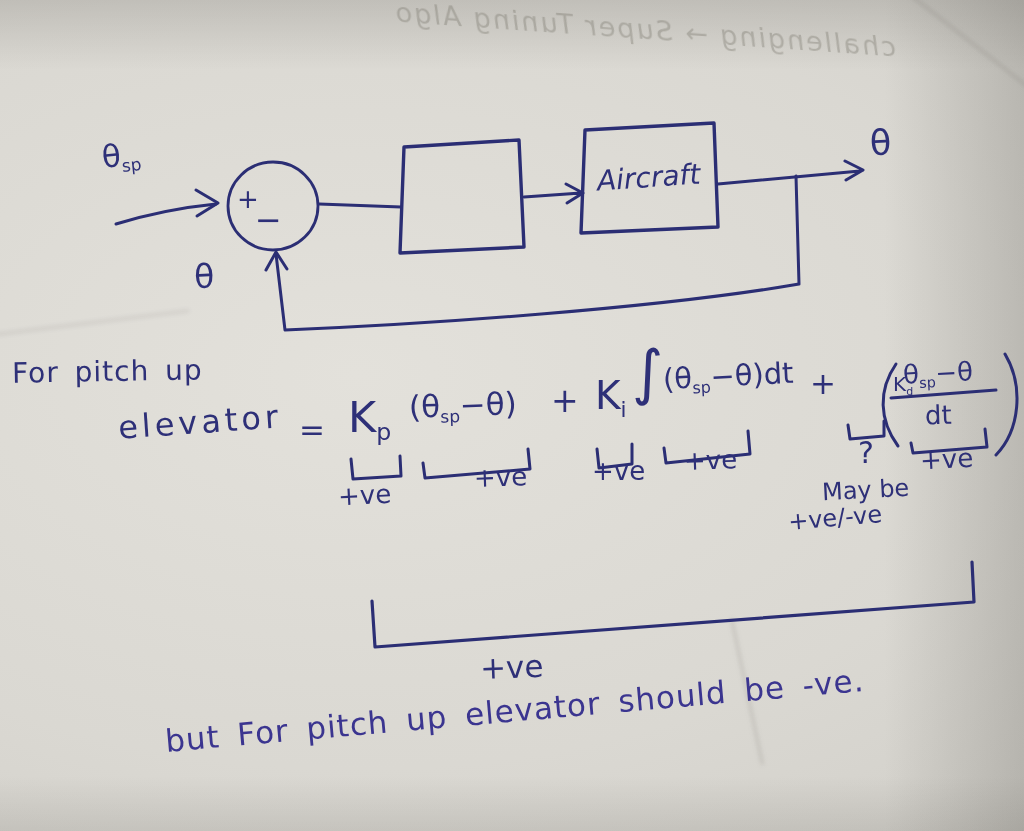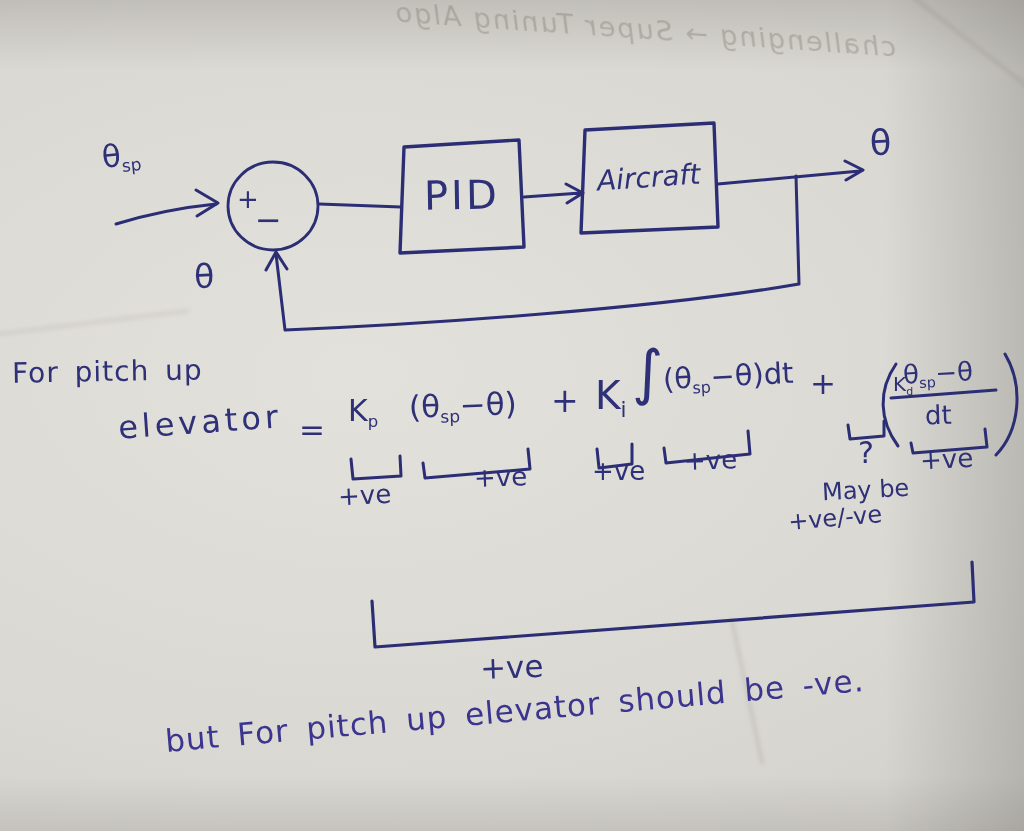--- a/index.html
+++ b/index.html
@@ -42,21 +42,21 @@
   [data-name="aircraft-label-box"]  { left:582px; top:126px; width:134px; height:104px;
       display:flex; align-items:center; justify-content:center; }
   [data-name="aircraft-label"]      { font-size:28px; font-style:italic; transform:rotate(-4deg); }
   [data-name="output-label"]        { left:870px; top:126px; font-size:35px; transform:rotate(-3deg); }
   [data-name="feedback-label"]      { left:194px; top:260px; font-size:33px; transform:rotate(-2deg); }
 
   
   [data-name="pitch-up-heading"]    { left:12px;  top:358px; font-size:28px; transform:rotate(-1deg); word-spacing:6px; letter-spacing:1px; }
   [data-name="equation-lhs"]        { left:118px; top:406px; font-size:32px; transform:rotate(-4deg); letter-spacing:4px; }
   [data-name="equation-equals"]     { left:299px; top:414px; font-size:31px; }
-  [data-name="kp-coefficient"]      { left:348px; top:396px; font-size:30px; }
+  [data-name="kp-coefficient"]      { left:348px; top:396px; font-size:43px; }
   [data-name="proportional-error-term"] { left:409px; top:390px; font-size:31px; transform:rotate(-2deg); }
   [data-name="plus-sign-1"]         { left:551px; top:384px; font-size:33px; }
   [data-name="ki-coefficient"]      { left:595px; top:376px; font-size:39px; }
   [data-name="integral-sign"]       { left:632px; top:342px; font-size:60px; }
   [data-name="integral-error-term"] { left:663px; top:362px; font-size:29px; transform:rotate(-3deg); }
   [data-name="plus-sign-2"]         { left:810px; top:368px; font-size:31px; }
   [data-name="kd-coefficient"]      { left:893px; top:374px; font-size:20px; }
   [data-name="derivative-numerator"]{ left:903px; top:360px; font-size:26px; transform:rotate(-3deg); }
   [data-name="derivative-denominator"]{ left:925px; top:402px; font-size:26px; transform:rotate(-2deg); }
 
@@ -130,23 +130,20 @@
 
     <path data-name="overall-underbracket" stroke-width="3.2" d="M372,601 L375,647 L974,602 L972,562"></path>
   </svg>
 
   <div class="hw" data-name="setpoint-label">
     <span data-name="setpoint-theta">θ</span><sub data-name="setpoint-subscript">sp</sub>
   </div>
   <div class="hw" data-name="sum-plus-sign">+</div>
   <div class="hw" data-name="sum-minus-sign">−</div>
 
-  <div class="hw" data-name="pid-label-box">
-    <span data-name="pid-label">PID</span>
-  </div>
   <div class="hw" data-name="aircraft-label-box">
     <span data-name="aircraft-label">Aircraft</span>
   </div>
 
   <div class="hw" data-name="output-label">θ</div>
   <div class="hw" data-name="feedback-label">θ</div>
 
   <div class="hw" data-name="pitch-up-heading">For pitch up</div>
 
   <div class="hw" data-name="equation-lhs">elevator</div>

